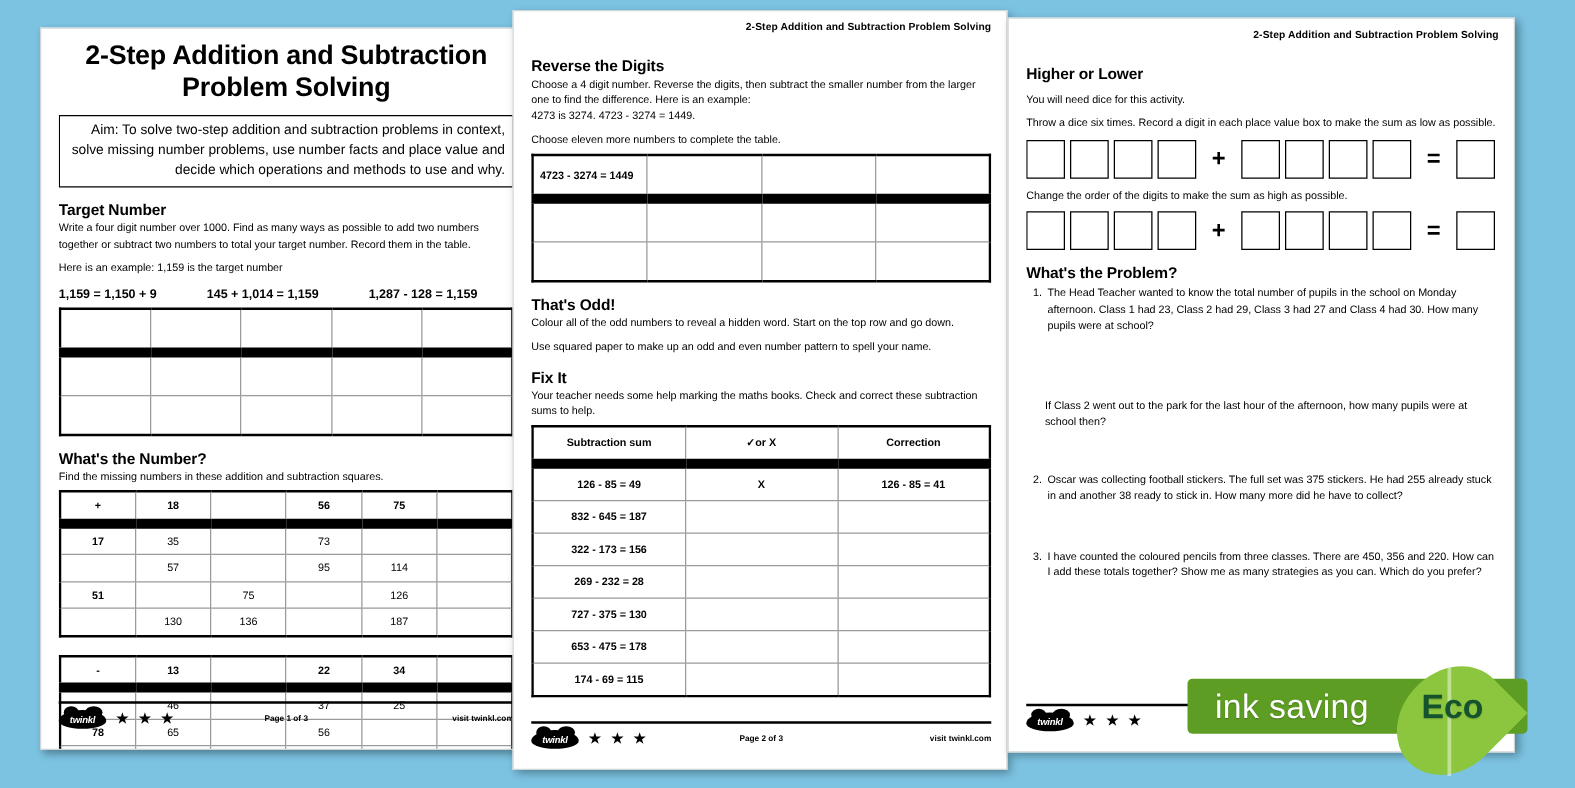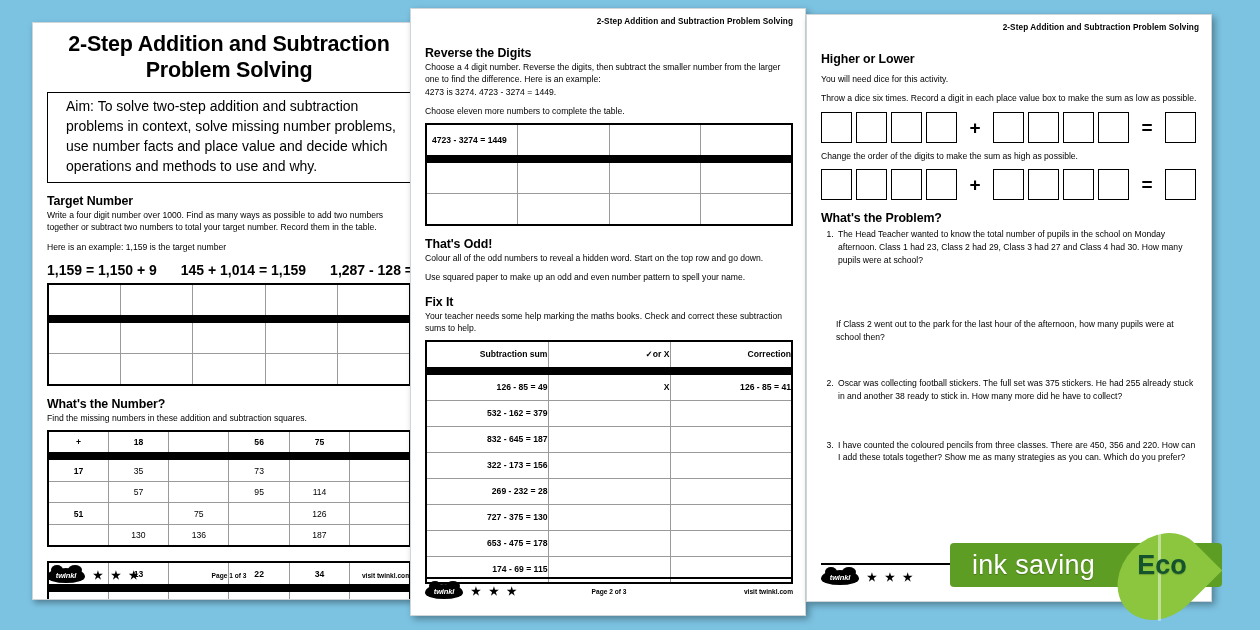--- a/index.html
+++ b/index.html
@@ -57,44 +57,45 @@
   }
   .running-head {
     font-size: 8.2px;
     font-weight: bold;
     text-align: right;
     letter-spacing: .1px;
     white-space: nowrap;
   }
   .aim-box {
     border: 1.4px solid #000;
-    padding: 4px 6px 5px 18px;
-    font-size: 14px;
+    padding: 4px 6px 5px 6px;
+    font-size: 11px;
     line-height: 1.42;
     margin-top: 9px;
+    text-align: right;
   }
   h2.sec {
     font-size: 12.4px;
     font-weight: bold;
     margin: 11px 0 1px 0;
     letter-spacing: -.1px;
   }
   h2.sec.tight { margin-top: 20px; }
   p.body {
     font-size: 8.6px;
     line-height: 1.45;
     margin: 0 0 0 0;
   }
   p.gap { margin-top: 7px; }
   .example-row {
-    font-size: 14px;
+    font-size: 10px;
     font-weight: bold;
     margin-top: 9px;
     display: flex;
-    gap: 24px;
+    gap: 40px;
     white-space: nowrap;
     text-align: center;
   }
 
   
   table.grid {
     border-collapse: collapse;
     width: 100%;
     table-layout: fixed;
     margin-top: 5px;
@@ -119,21 +120,21 @@
   
   table.blank td { height: 30px; }
   table.blank tr:first-child td { font-weight: bold; text-align: left; padding-left: 5px; }
 
   
   table.square td { height: 20.5px; }
   table.square tr:first-child td { font-weight: bold; }
   table.square td.rowhead { font-weight: bold; }
 
   
-  table.fixit td { height: 25px; font-weight: bold; text-align: right; }
+  table.fixit td { height: 25px; font-weight: bold; }
   table.fixit tr:first-child td { font-weight: bold; }
 
   
   .pv-row {
     display: flex;
     align-items: center;
     margin-top: 7px;
     gap: 4px;
   }
   .pv-box {
@@ -479,25 +480,20 @@
         <td>Subtraction sum</td>
         <td>✓or X</td>
         <td>Correction</td>
       </tr>
       <tr>
         <td>126 - 85 = 49</td>
         <td>X</td>
         <td>126 - 85 = 41</td>
       </tr>
       <tr>
-        <td>532 - 162 = 379</td>
-        <td></td>
-        <td></td>
-      </tr>
-      <tr>
         <td>832 - 645 = 187</td>
         <td></td>
         <td></td>
       </tr>
       <tr>
         <td>322 - 173 = 156</td>
         <td></td>
         <td></td>
       </tr>
       <tr>

